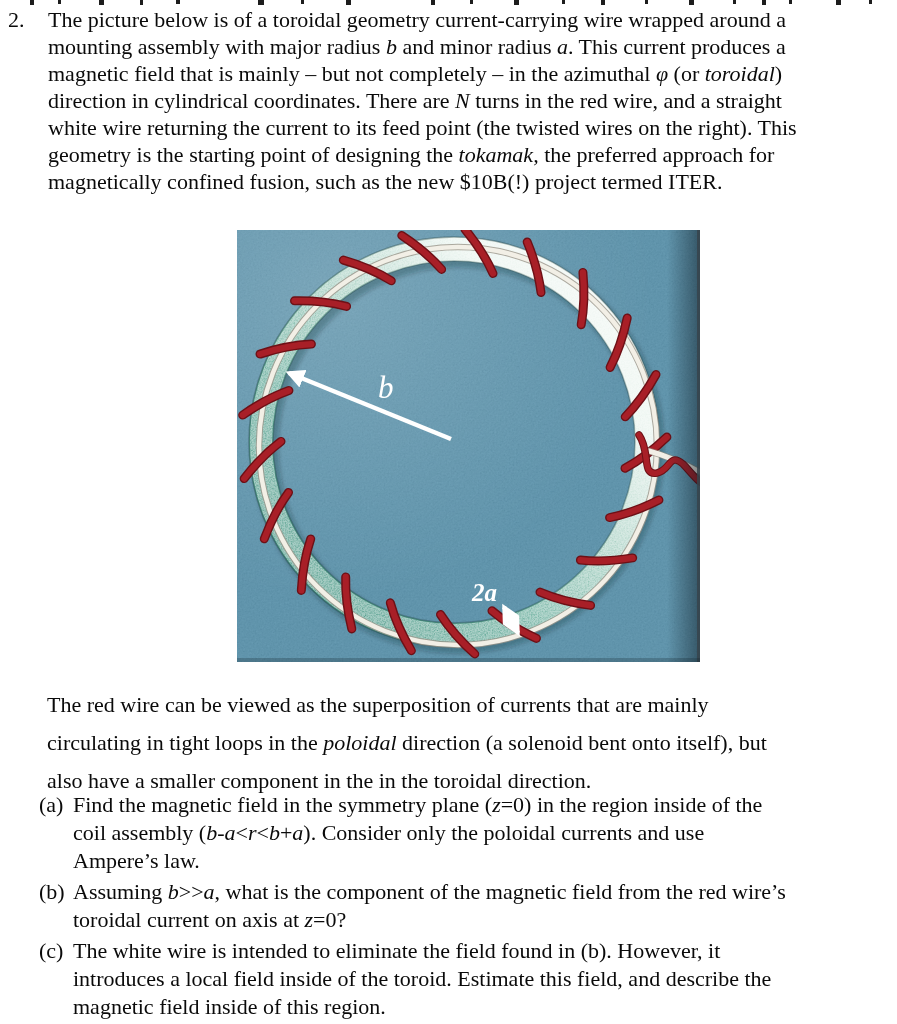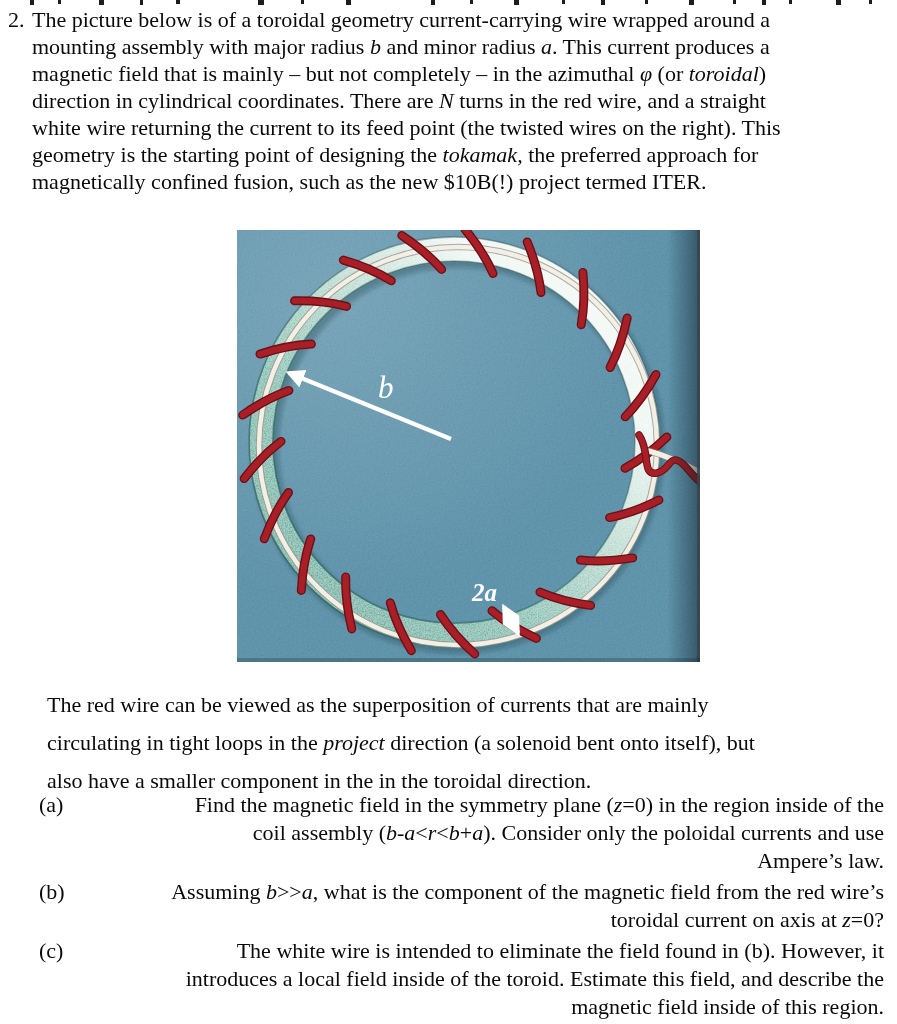--- a/index.html
+++ b/index.html
@@ -4,31 +4,31 @@
 <style>
   html,body{margin:0;padding:0;background:#ffffff;}
   body{width:897px;height:1024px;overflow:hidden;position:relative;
        font-family:"Liberation Serif","DejaVu Serif",serif;color:#0a0a0a;}
   .abs{position:absolute;}
   
   .remnant{left:0;top:0;width:897px;height:7px;overflow:hidden;}
   .frag{position:absolute;top:0;background:#1d1d1d;display:block;}
   
   .p1num{left:8px;top:6px;font-size:22px;line-height:27px;}
-  .p1{left:32px;top:6px;width:850px;font-size:22px;line-height:27px;}
+  .p1{left:48px;top:6px;width:850px;font-size:22px;line-height:27px;}
   
   .photo{left:237px;top:230px;width:463px;height:432px;}
   .photo svg{display:block;}
   
   .p2{left:47px;top:686px;width:835px;font-size:22px;line-height:38px;}
   
   .parts{left:39px;top:791px;width:845px;font-size:22px;line-height:28px;}
   .part{display:flex;margin-bottom:3px;}
   .plabel{width:34px;flex:0 0 34px;}
-  .ptext{flex:1;text-align:right;}
+  .ptext{flex:1;}
   i{font-style:italic;}
 </style>
 </head>
 <body>
 
 <div class="abs remnant">
   <s class="frag" style="left:30px;width:4px;height:5px;"></s>
   <s class="frag" style="left:58px;width:3px;height:4px;"></s>
   <s class="frag" style="left:99px;width:5px;height:5px;"></s>
   <s class="frag" style="left:140px;width:3px;height:5px;"></s>
@@ -166,21 +166,21 @@
       <line x1="267" y1="377" x2="281" y2="403" style="stroke:var(--arrow)" stroke-width="4.5" marker-start="url(#ah)" marker-end="url(#ah)"></line>
       <text x="235" y="371" font-size="25" font-style="italic" font-weight="bold" style="fill:var(--arrow)" font-family="Liberation Serif, DejaVu Serif, serif">2a</text>
     </g>
 
     <rect x="430" y="0" width="33" height="432" fill="url(#edgeDark)"></rect>
     <rect x="460" y="0" width="3" height="432" fill="#37444c" opacity="0.85"></rect>
     <rect x="0" y="428" width="463" height="4" fill="rgba(15,30,40,0.25)"></rect>
   </svg>
 </figure>
 
-<div class="abs p2">The red wire can be viewed as the superposition of currents that are mainly<br>circulating in tight loops in the <i>project</i> direction (a solenoid bent onto itself), but<br>also have a smaller component in the in the toroidal direction.</div>
+<div class="abs p2">The red wire can be viewed as the superposition of currents that are mainly<br>circulating in tight loops in the <i>poloidal</i> direction (a solenoid bent onto itself), but<br>also have a smaller component in the in the toroidal direction.</div>
 
 <div class="abs parts">
   <div class="part">
     <span class="plabel">(a)</span>
     <div class="ptext">Find the magnetic field in the symmetry plane (<i>z</i>=0) in the region inside of the<br>coil assembly (<i>b</i>-<i>a</i>&lt;<i>r</i>&lt;<i>b</i>+<i>a</i>). Consider only the poloidal currents and use<br>Ampere’s law.</div>
   </div>
   <div class="part">
     <span class="plabel">(b)</span>
     <div class="ptext">Assuming <i>b</i>&gt;&gt;<i>a</i>, what is the component of the magnetic field from the red wire’s<br>toroidal current on axis at <i>z</i>=0?</div>
   </div>

